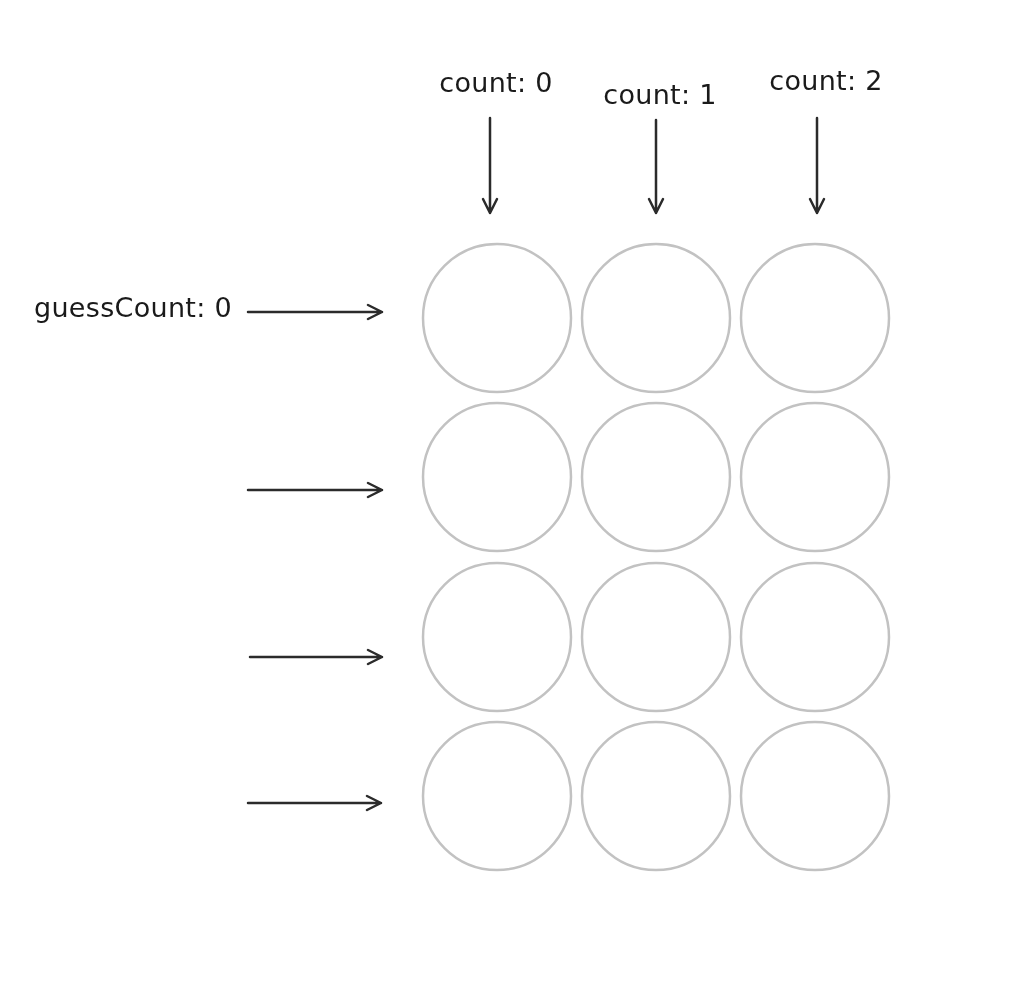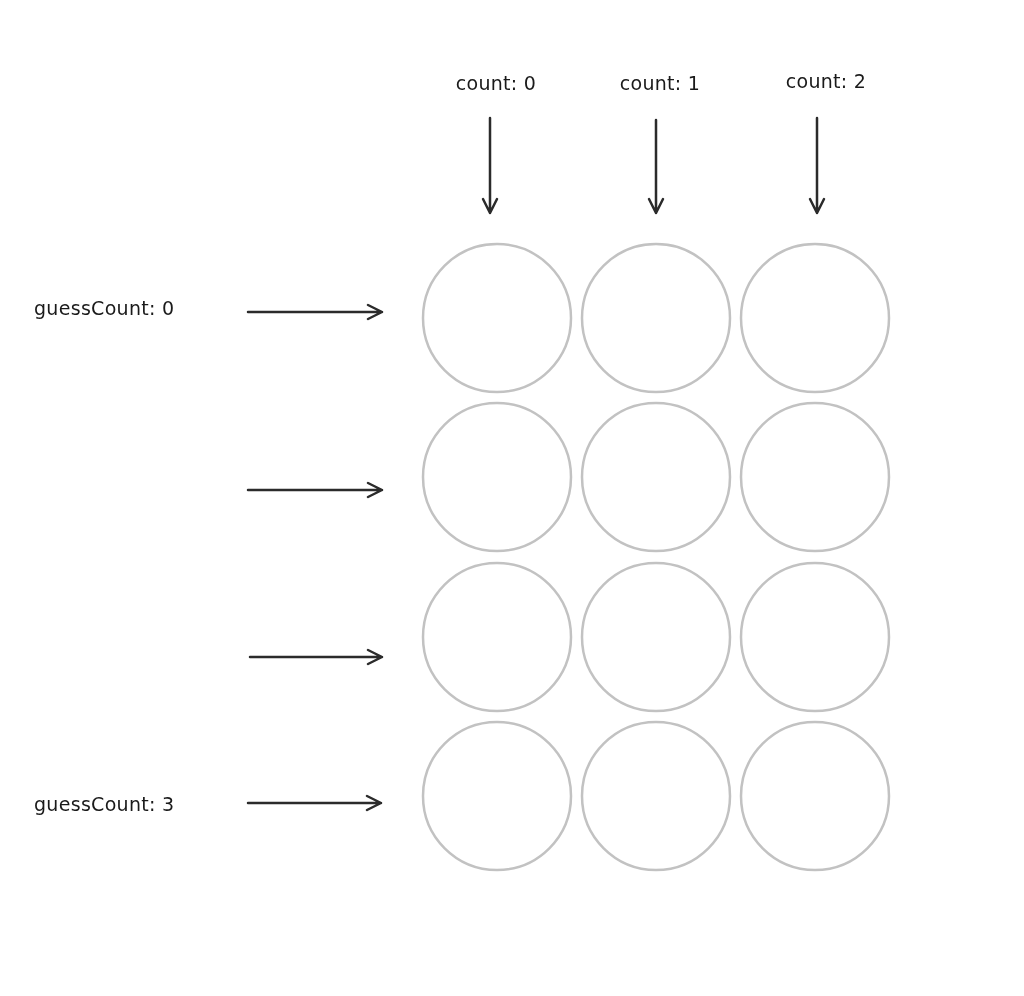--- a/index.html
+++ b/index.html
@@ -16,21 +16,21 @@
     overflow: hidden;
   }
   .layer {
     position: absolute;
     left: 0;
     top: 0;
   }
   .label {
     position: absolute;
     color: #1a1a1a;
-    font-size: 19px;
+    font-size: 27px;
     line-height: 34px;
     letter-spacing: 0.3px;
     white-space: nowrap;
   }
   .col-label {
     width: 200px;
     text-align: center;
   }
   .row-label {
     width: 220px;
@@ -67,19 +67,18 @@
 
     <g fill="none" stroke="#2b2b2b" stroke-width="2.5" stroke-linecap="round" stroke-linejoin="round">
       <path d="M248 312 L382 312 M368 305 L382 312 L368 319"></path>
       <path d="M248 490 L382 490 M368 483 L382 490 L368 497"></path>
       <path d="M250 657 L382 657 M368 650 L382 657 L368 664"></path>
       <path d="M248 803 L381 803 M367 796 L381 803 L367 810"></path>
     </g>
   </svg>
 
   <div class="label col-label" style="left:396px; top:66px;">count: 0</div>
-  <div class="label col-label" style="left:560px; top:66px;">count: 1</div>
+  <div class="label col-label" style="left:560px; top:78px;">count: 1</div>
   <div class="label col-label" style="left:726px; top:64px;">count: 2</div>
 
   <div class="label row-label" style="left:34px; top:291px;">guessCount: 0</div>
-  <div class="label row-label" style="left:34px; top:787px;">guessCount: 3</div>
 
 </div>
 
 </body></html>

